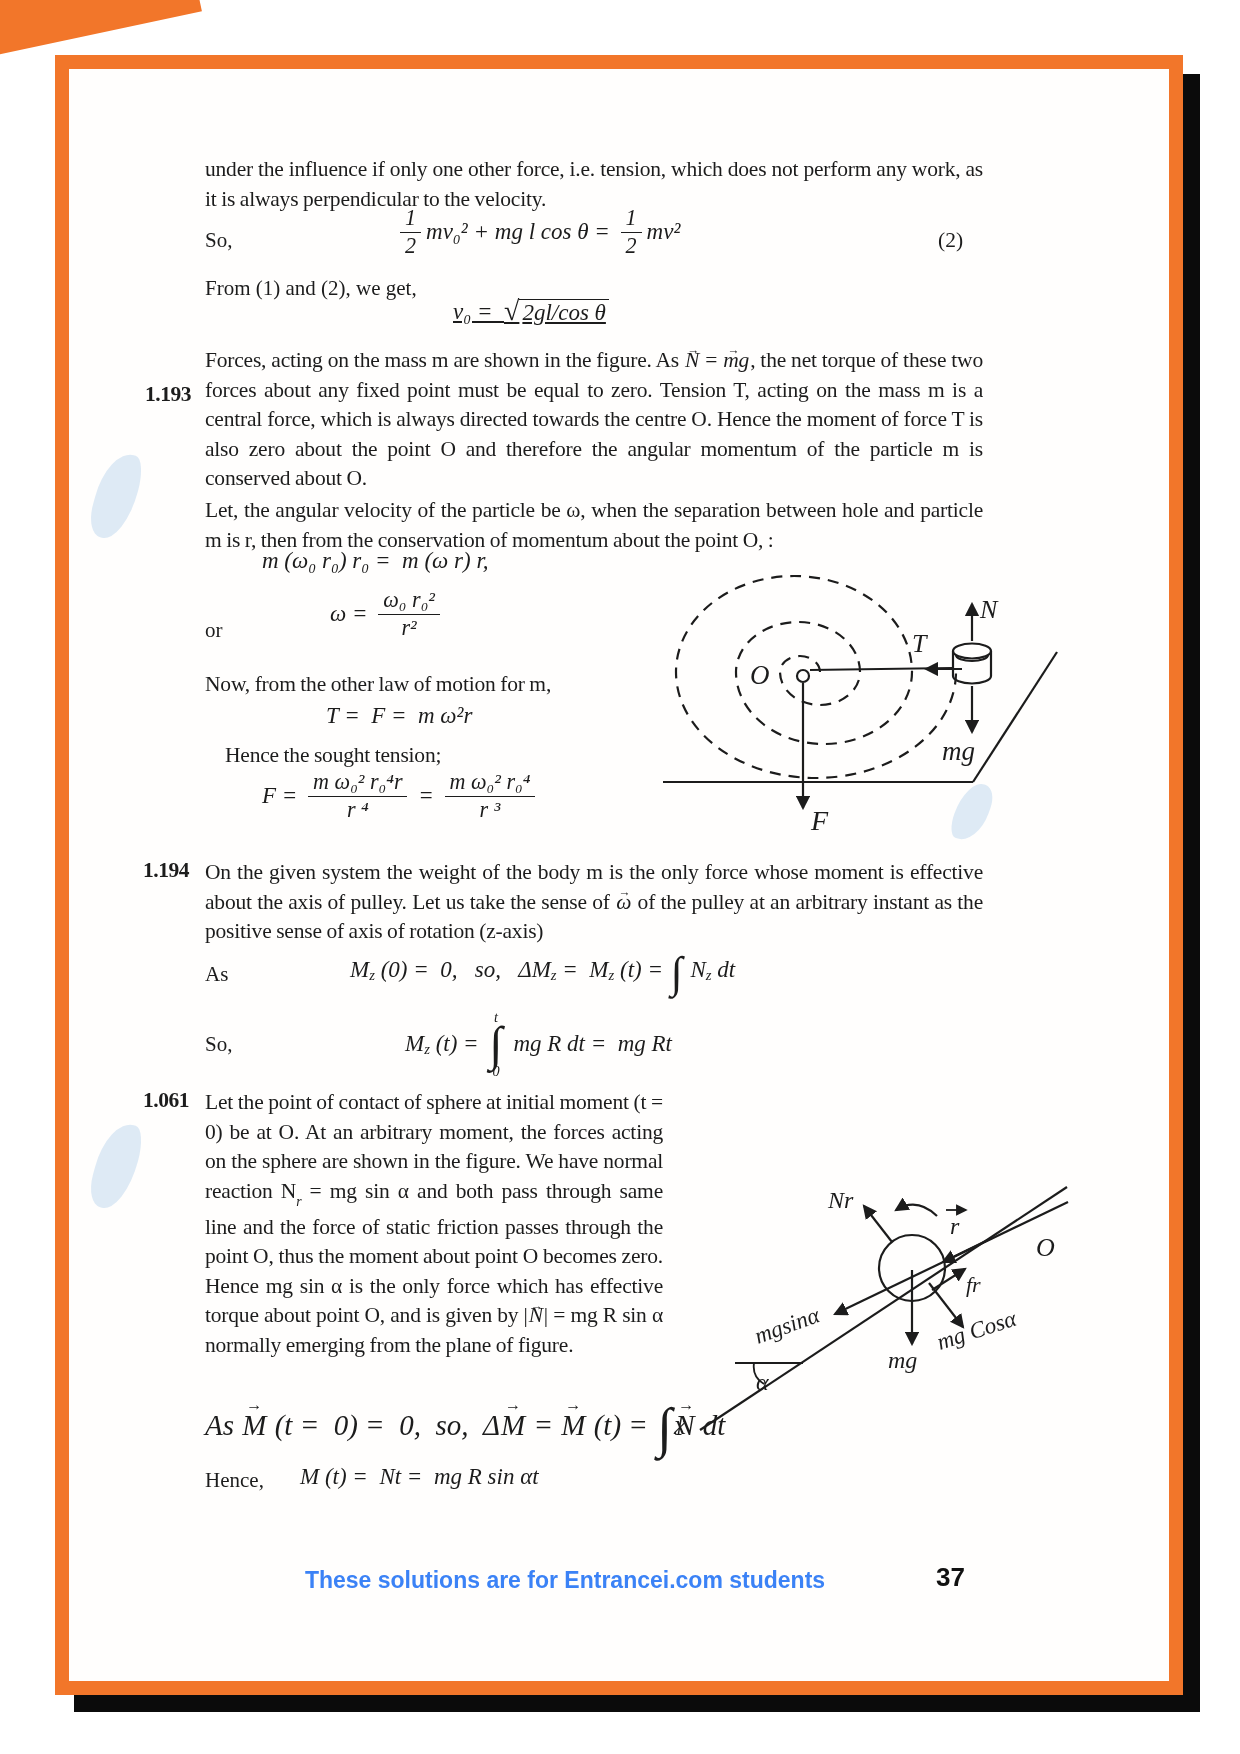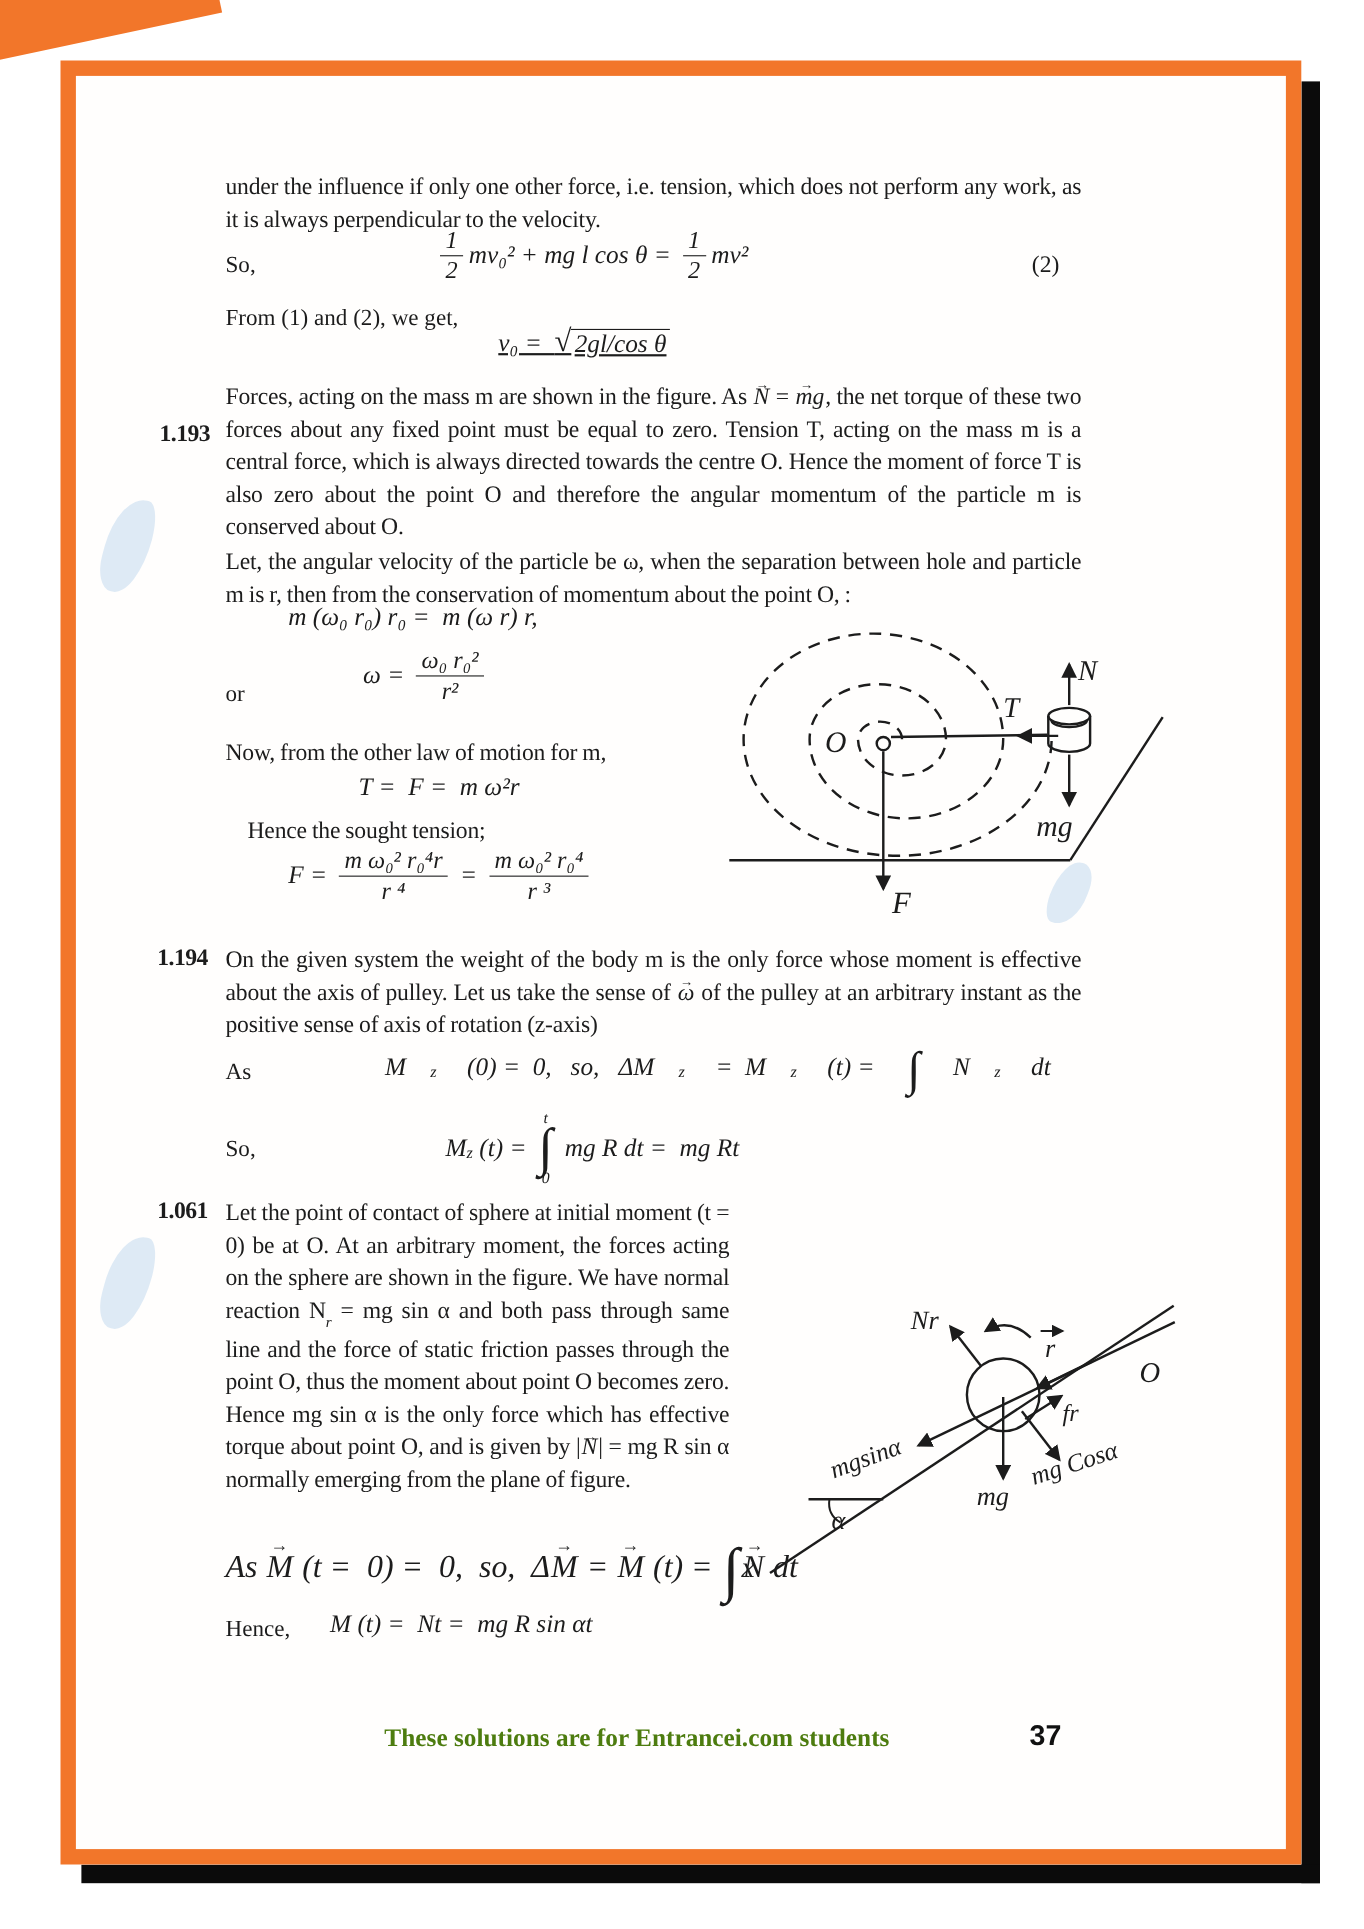--- a/index.html
+++ b/index.html
@@ -26,22 +26,22 @@
   .vec{position:relative;font-style:italic;padding:0 1px;display:inline-block;}
   .vec::after{content:"→";position:absolute;left:18%;top:-0.80em;font-size:0.56em;letter-spacing:-1px;font-style:normal;}
   .bigint{font-size:1.9em;font-style:normal;line-height:0.8;display:inline-block;transform:translateY(0.05em);padding:0 2px;}
   .intlim{display:inline-flex;flex-direction:column;align-items:center;margin:0 5px;line-height:1;}
   .il-top,.il-bot{font-size:0.62em;font-style:italic;}
   .il-mid{font-size:2.1em;font-style:normal;line-height:0.82;}
   .sqrtwrap{display:inline-flex;align-items:flex-start;}
   .rad{font-size:1.22em;line-height:0.95;font-style:normal;}
   .ovl{border-top:1.8px solid #1c1c1c;padding:0 3px;margin-top:1px;}
   .tag{position:absolute;font-size:21.5px;}
-  .footer{position:absolute;left:299px;top:1567px;width:560px;text-align:center;
-          font-family:Liberation Serif, serif;font-weight:bold;font-size:23px;color:#4d7c0f;}
+  .footer{position:absolute;left:285px;top:1567px;width:560px;text-align:center;
+          font-family:Liberation Sans, sans-serif;font-weight:bold;font-size:23px;color:#3b82f6;}
   .pageno{position:absolute;left:936px;top:1562px;font-family:"Liberation Sans","DejaVu Sans",sans-serif;
           font-weight:bold;font-size:26px;color:#111;}
   svg{position:absolute;}
   .figtext{font-family:"Liberation Serif","DejaVu Serif",serif;font-style:italic;}
 </style>
 </head>
 <body>
 
 <div class="shadow-r"></div>
 <div class="shadow-b"></div>
@@ -94,21 +94,21 @@
     <text x="312" y="132" font-size="26">T</text>
     <text x="380" y="98" font-size="26">N</text>
     <text x="342" y="240" font-size="27">mg</text>
     <text x="211" y="310" font-size="28">F</text>
   </g>
 </svg>
 
 <div class="pnum" style="left:143px;top:858px;">1.194</div>
 <div class="para" style="left:205px;top:858px;width:778px;">On the given system the weight of the body m is the only force whose moment is effective about the axis of pulley. Let us take the sense of <span class="vec">ω</span> of the pulley at an arbitrary instant as the positive sense of axis of rotation (z-axis)</div>
 <div class="lbl" style="left:205px;top:962px;">As</div>
-<div class="eq" style="left:350px;top:942px;height:56px;gap:22px;">M<span class="sub">z</span> (0) =  0,   so,   ΔM<span class="sub">z</span> =  M<span class="sub">z</span> (t) = <span class="bigint">∫</span> N<span class="sub">z</span> dt</div>
+<div class="eq" style="left:350px;top:942px;height:56px;">M<span class="sub">z</span> (0) =  0,   so,   ΔM<span class="sub">z</span> =  M<span class="sub">z</span> (t) = <span class="bigint">∫</span> N<span class="sub">z</span> dt</div>
 <div class="lbl" style="left:205px;top:1032px;">So,</div>
 <div class="eq" style="left:405px;top:998px;height:92px;">M<span class="sub">z</span> (t) = <span class="intlim"><span class="il-top">t</span><span class="il-mid">∫</span><span class="il-bot">0</span></span> mg R dt =  mg Rt</div>
 
 <div class="pnum" style="left:143px;top:1088px;">1.061</div>
 <div class="para" style="left:205px;top:1088px;width:458px;">Let the point of contact of sphere at initial moment (t =  0) be   at O. At an arbitrary moment, the forces acting on the sphere are shown in the figure. We have normal reaction N<span class="sub">r</span> =  mg sin α and both pass through same line and the force of static friction passes through the point O, thus the moment about point O becomes zero. Hence mg sin α is the only force which has effective torque about point O, and is given by  |<span class="vec">N</span>| =  mg R sin α  normally emerging from the plane of figure.</div>
 <div class="eq" style="left:205px;top:1398px;height:54px;font-size:29px;">As <span class="vec">M</span> (t =  0) =  0,  so,  Δ<span class="vec">M</span> = <span class="vec">M</span> (t) = <span class="bigint">∫</span> <span class="vec">N</span> dt</div>
 <div class="lbl" style="left:205px;top:1468px;">Hence,</div>
 <div class="eq" style="left:300px;top:1464px;">M (t) =  Nt =  mg R sin αt</div>
 
 <svg style="left:640px;top:1180px;" width="460" height="280" viewBox="0 0 460 280">

